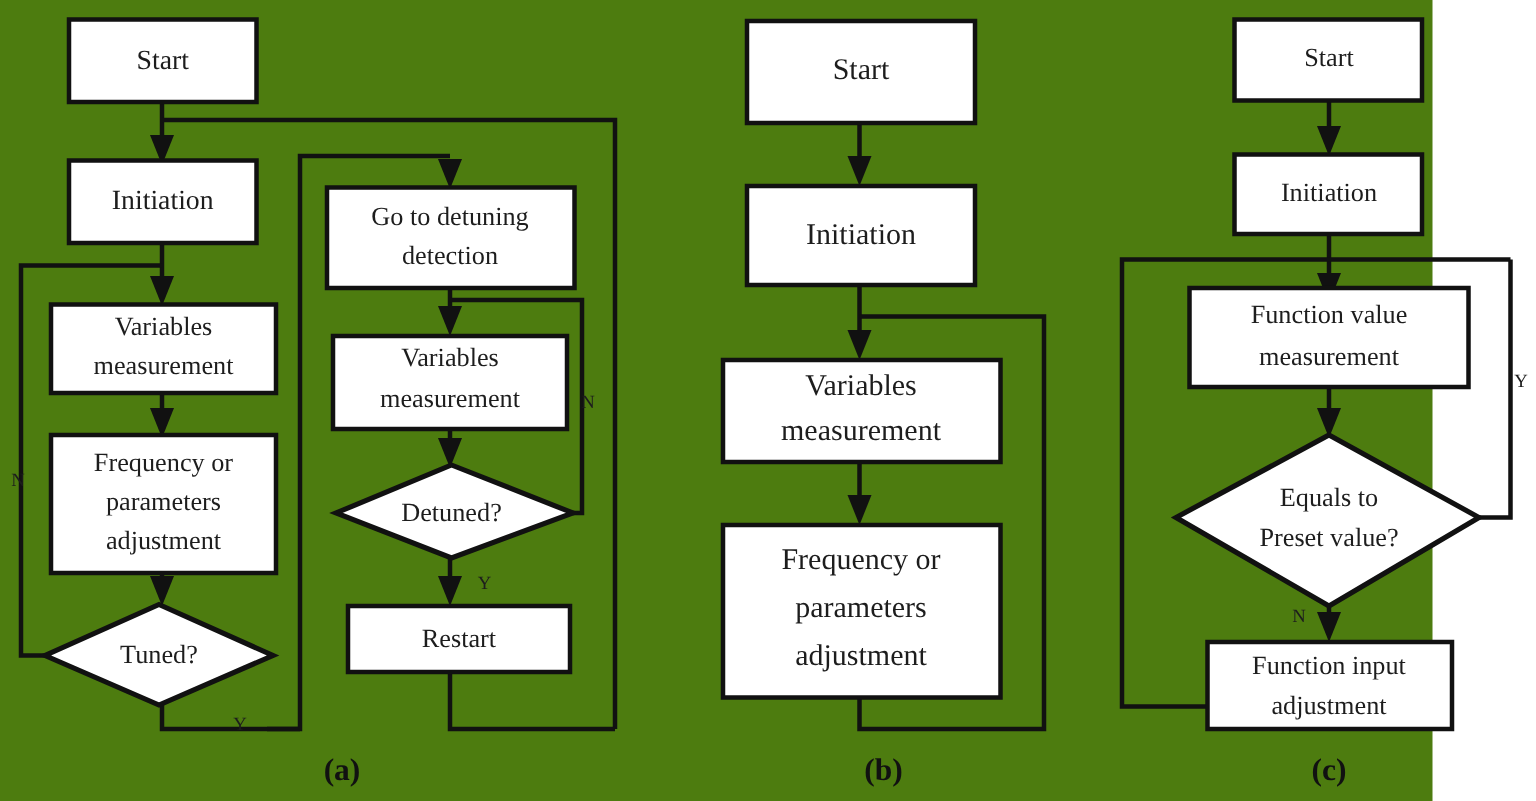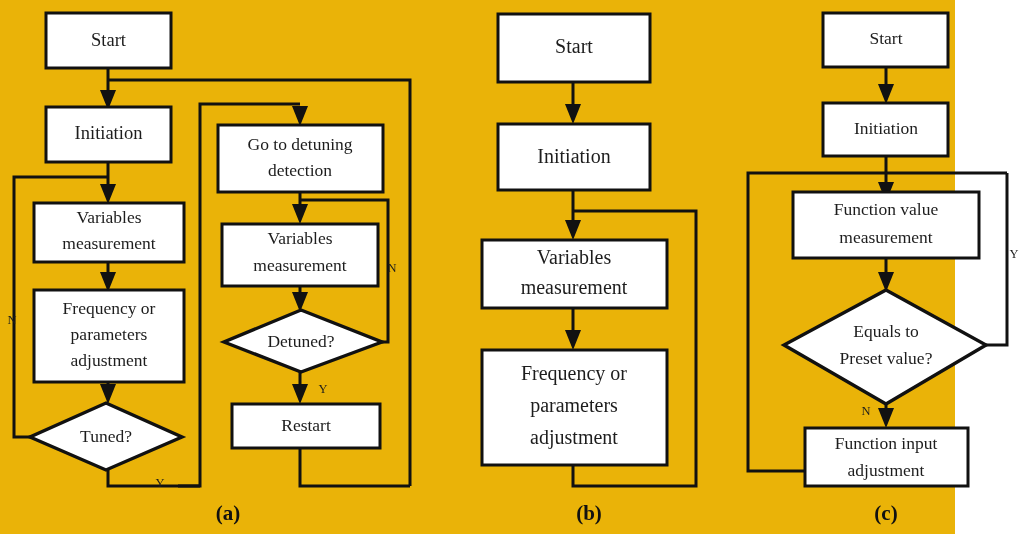--- a/index.html
+++ b/index.html
@@ -11,21 +11,21 @@
     width: 1024px;
     height: 534px;
     font-family: "Liberation Serif", "DejaVu Serif", serif;
     color: #1a1a1a;
     overflow: hidden;
   }
   #figure {
     position: relative;
     width: 955px;
     height: 534px;
-    background: #eab308;
+    background: #4d7c0f;
   }
   svg.flow {
     position: absolute;
     left: 0;
     top: 0;
     width: 1024px;
     height: 534px;
   }
   .nodebox {
     fill: #ffffff;

